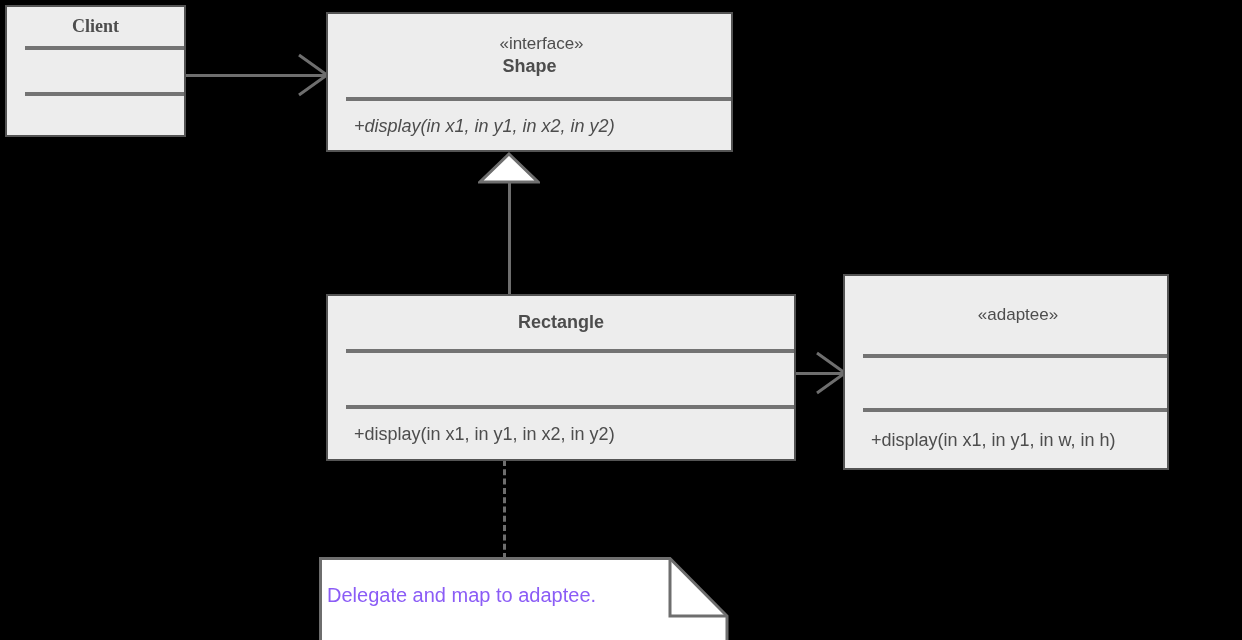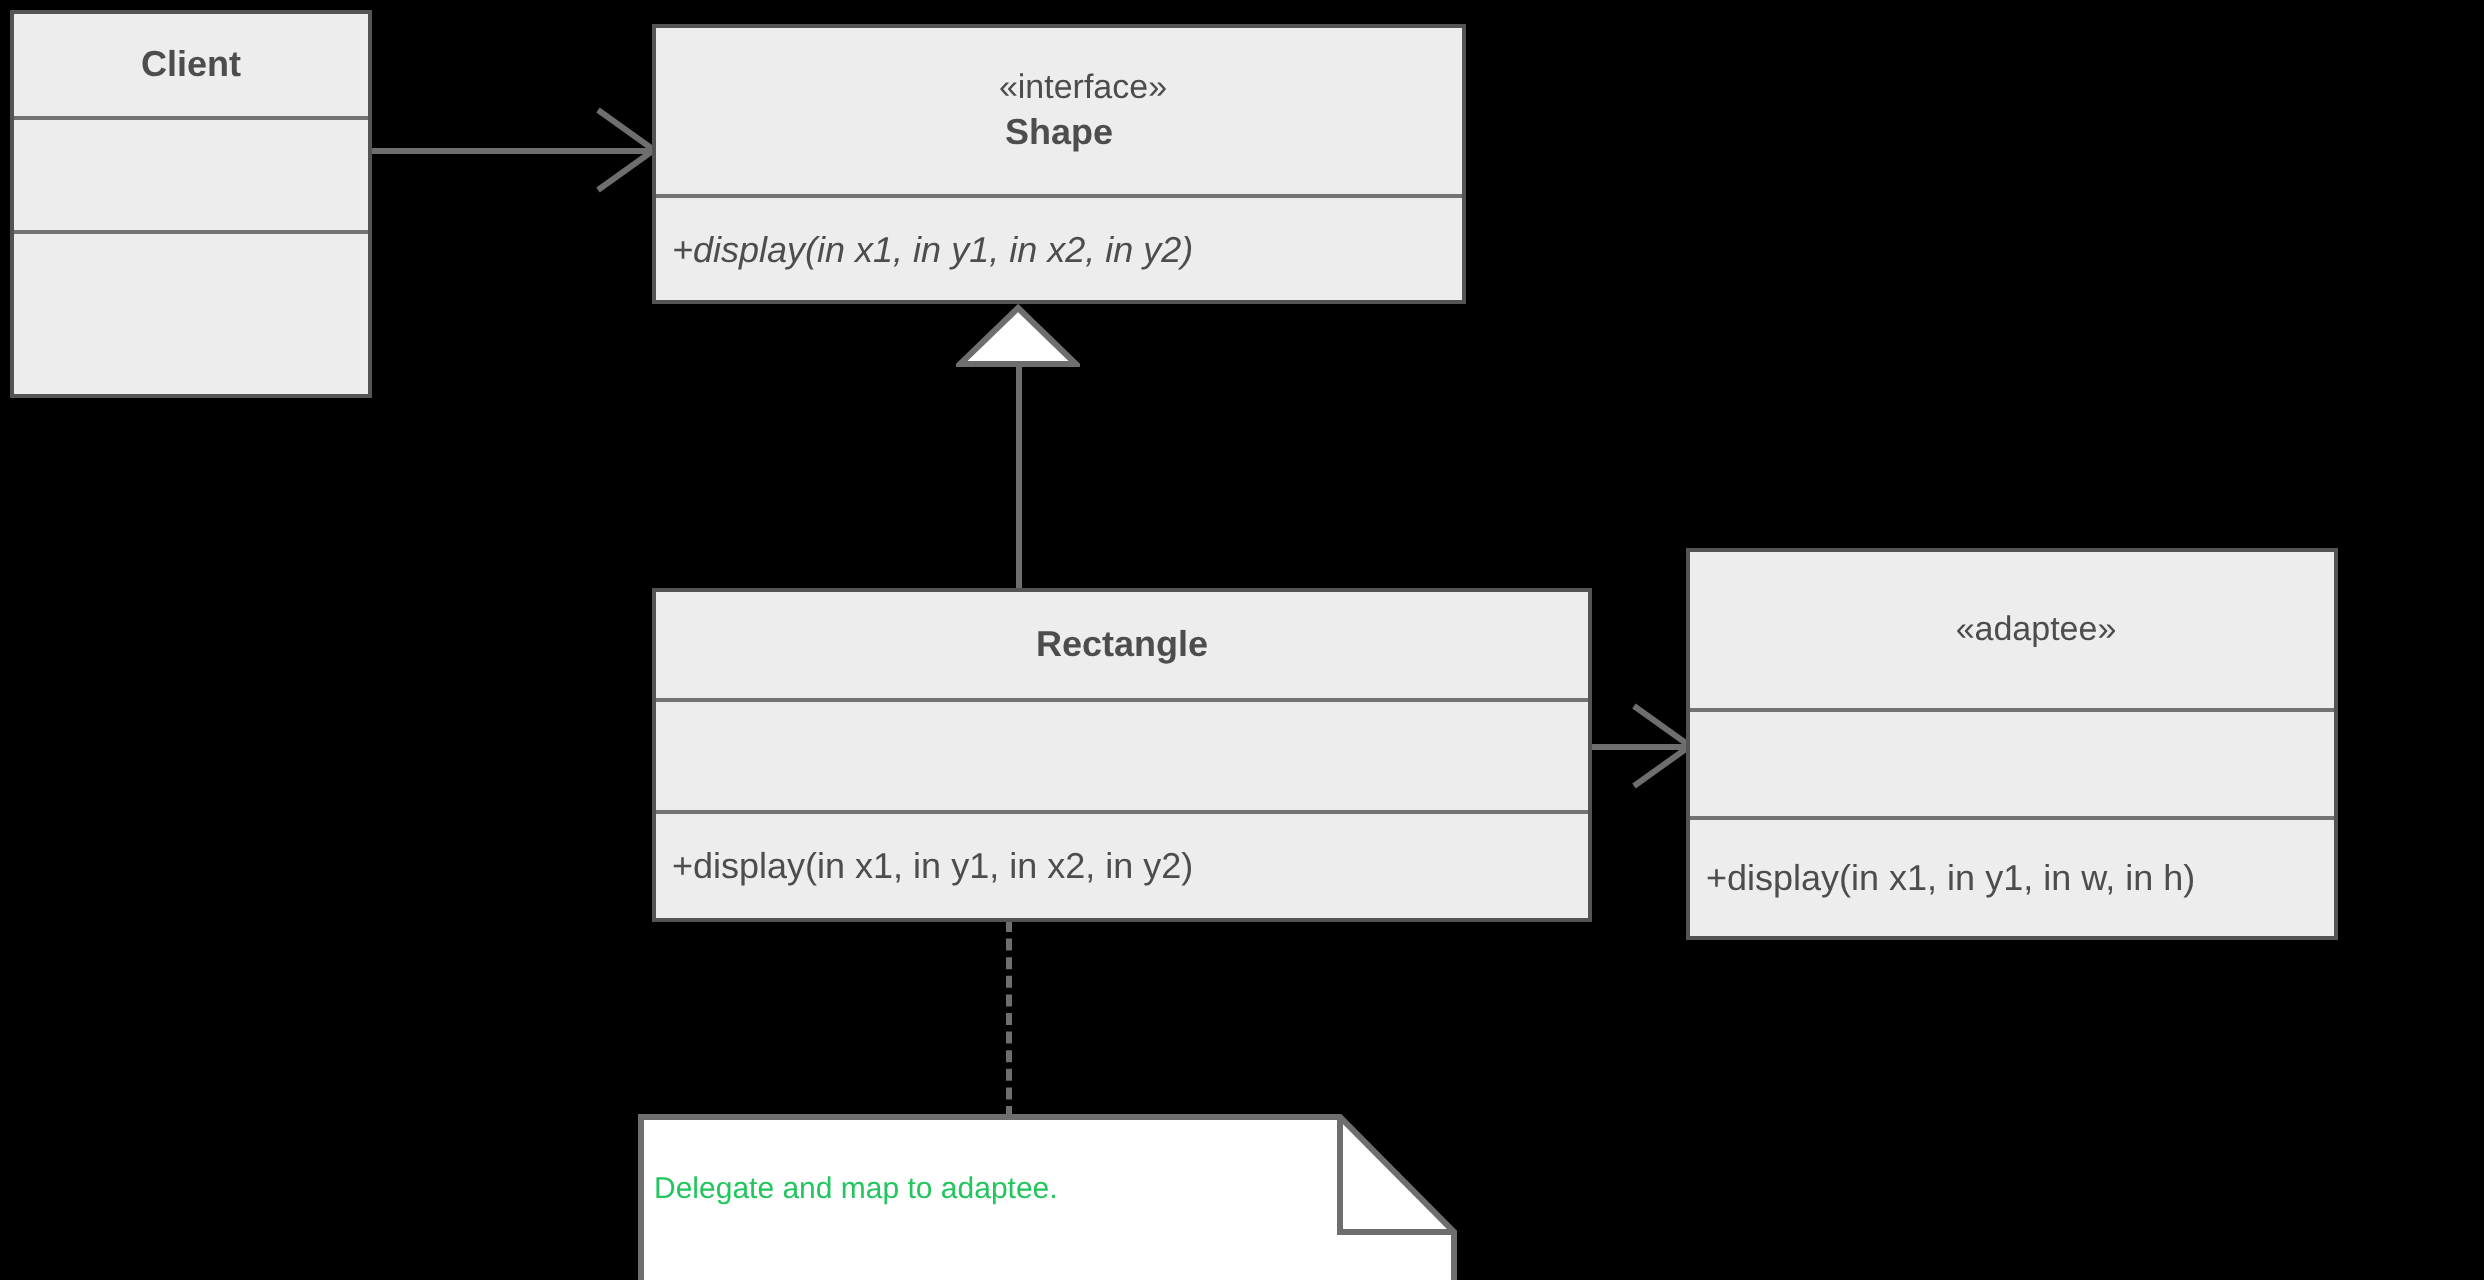--- a/index.html
+++ b/index.html
@@ -30,21 +30,22 @@
     display: flex;
     flex-direction: column;
     justify-content: center;
     overflow: hidden;
   }
   .compartment.header {
     align-items: center;
     text-align: center;
   }
   .compartment.divider-top {
-    border-top: 2px solid #737373;
+    border-top: 4px solid #737373;
+    margin-left: 18px;
   }
   .compartment.members {
     padding-left: 8px;
   }
 
   .stereotype {
     color: #4d4d4d;
     font-size: 17px;
     line-height: 22px;
     font-weight: normal;
@@ -94,22 +95,22 @@
   }
   .triangle-hollow svg { display: block; }
 
   
   .uml-note {
     position: absolute;
   }
   .uml-note svg { display: block; }
   .note-text {
     position: absolute;
-    color: #22c55e;
-    font-size: 15px;
+    color: #8b5cf6;
+    font-size: 20px;
     line-height: 24px;
     white-space: nowrap;
   }
 </style>
 </head>
 <body>
 
 <div id="canvas">
 
   <div class="edge-line h" style="left:185px; top:74px; width:142px;"></div>
@@ -128,21 +129,21 @@
 
   <div class="edge-line h" style="left:733px; top:372px; width:112px;"></div>
   <div class="arrow-open" style="left:845px; top:373px;">
     <svg width="32" height="44" viewBox="0 0 32 44" style="position:absolute; left:-30px; top:-22px;">
       <polyline points="2,2 30,22 2,42" fill="none" stroke="#6e6e6e" stroke-width="3"></polyline>
     </svg>
   </div>
 
   <div class="edge-dashed" style="left:503px; top:460px; height:99px;"></div>
 
-  <div class="uml-class" style="left:5px; top:5px; width:181px; height:194px;">
+  <div class="uml-class" style="left:5px; top:5px; width:181px; height:132px;font-family:Liberation Serif, serif;">
     <div class="compartment header" style="height:51px;">
       <div class="class-name">Client</div>
     </div>
     <div class="compartment members divider-top" style="height:57px;"></div>
     <div class="compartment members divider-top" style="height:55px;"></div>
   </div>
 
   <div class="uml-class" style="left:326px; top:12px; width:407px; height:140px;">
     <div class="compartment header" style="height:83px;">
       <div class="stereotype">«interface»</div>

